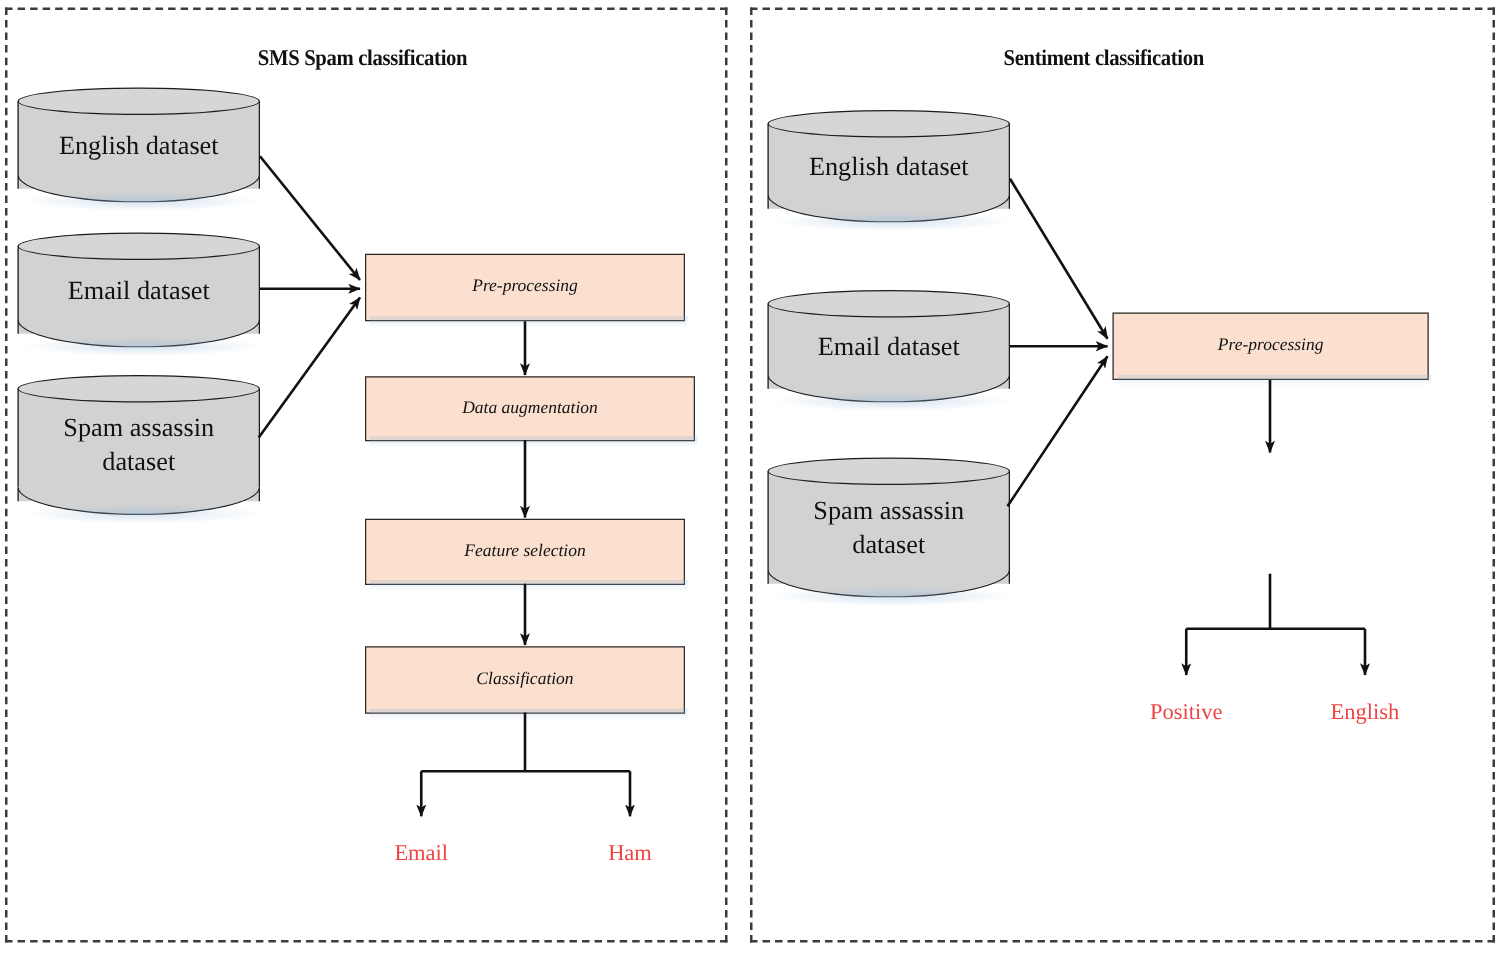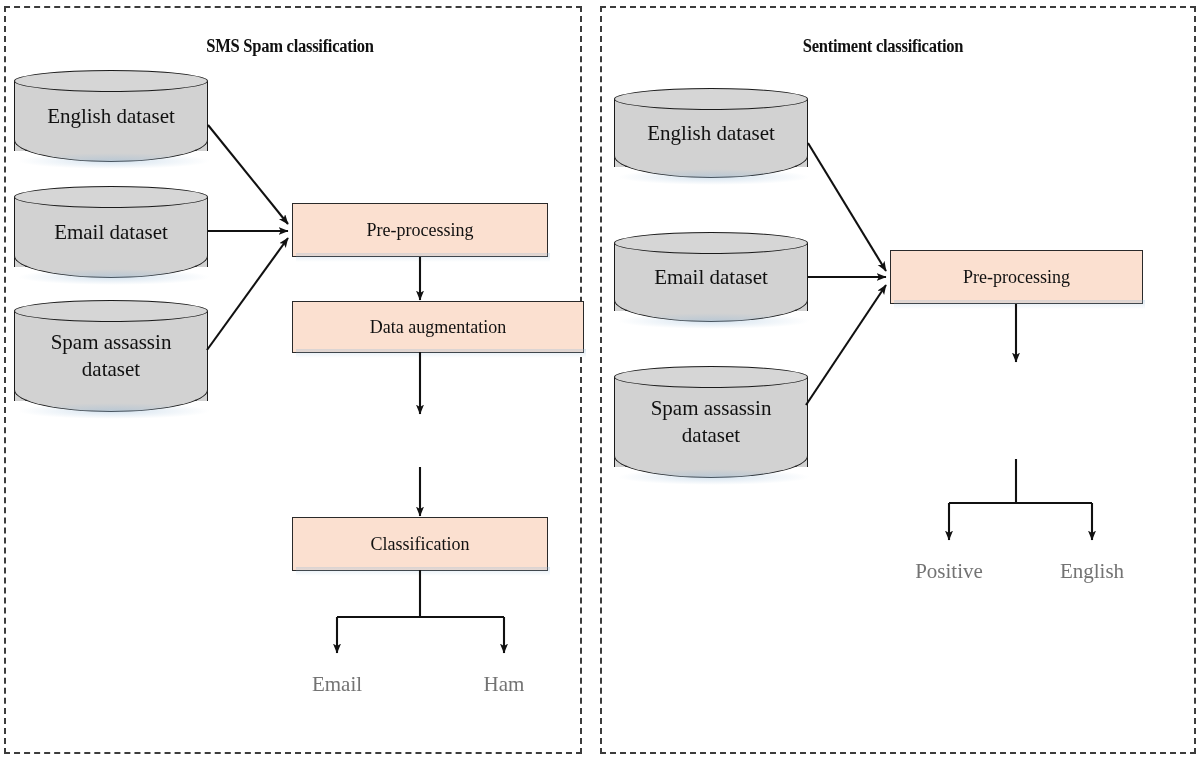--- a/index.html
+++ b/index.html
@@ -100,37 +100,38 @@
 
   
   .pbox {
     position: absolute;
     background: #fbe0d0;
     border: 1.7px solid #2a2a2a;
     box-sizing: border-box;
     display: flex;
     align-items: center;
     justify-content: center;
-    font-size: 18px;
+    font-size: 14px;
     color: #111;
+    font-style: italic;
   }
   .pbox::after {
     content: "";
     position: absolute;
     left: 3px; right: -3px; bottom: -6px;
     height: 9px;
     background: linear-gradient(to bottom, rgba(150,185,215,0.33), rgba(150,185,215,0));
     pointer-events: none;
   }
 
   
   .term {
     position: absolute;
-    font-size: 21px;
-    color: #737373;
+    font-size: 18px;
+    color: #ef4444;
     white-space: nowrap;
     text-align: center;
   }
 
   svg.wires {
     position: absolute;
     left: 0; top: 0;
     width: 1200px;
     height: 764px;
     pointer-events: none;
@@ -225,24 +226,27 @@
     <div class="top"></div>
     <div class="shadow"></div>
     <div class="label" style="white-space:pre-line;">Spam assassin
 dataset</div>
   </div>
 
   <div class="pbox" style="left:292px; top:203px; width:256px; height:54px;">
     <span>Pre-processing</span>
   </div>
 
-  <div class="pbox" style="left:292px; top:301px; width:292px; height:52px;">
+  <div class="pbox" style="left:292px; top:301px; width:264px; height:52px;">
     <span>Data augmentation</span>
   </div>
 
+  <div class="pbox" style="left:292px; top:415px; width:256px; height:53px;">
+    <span>Feature selection</span>
+  </div>
 
   <div class="pbox" style="left:292px; top:517px; width:256px; height:54px;">
     <span>Classification</span>
   </div>
 
   <div class="term" style="left:287px; top:672px; width:100px;">Email</div>
   <div class="term" style="left:454px; top:672px; width:100px;">Ham</div>
 
   <div class="panel-title" style="left:718px; top:36px; width:330px;">Sentiment classification</div>
 

